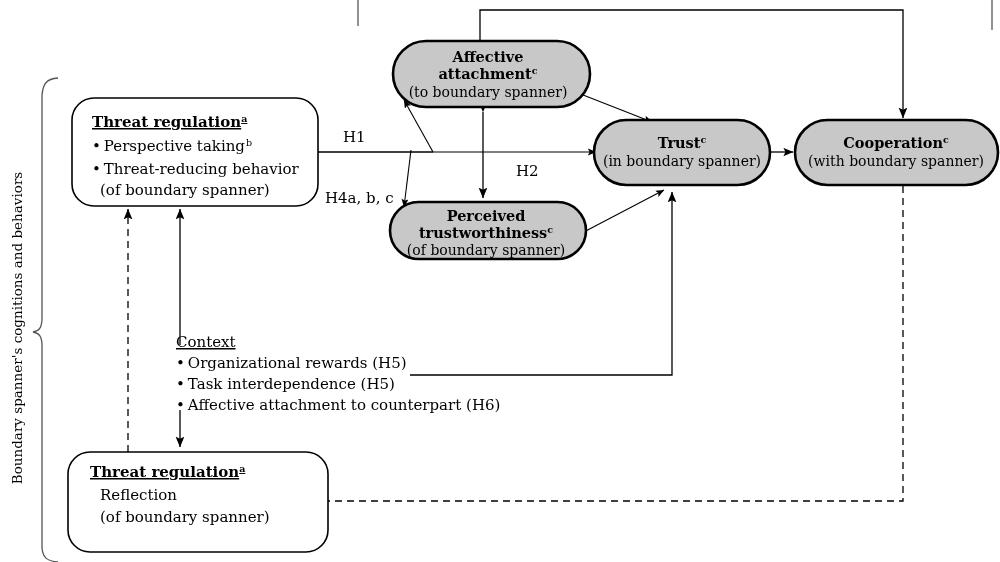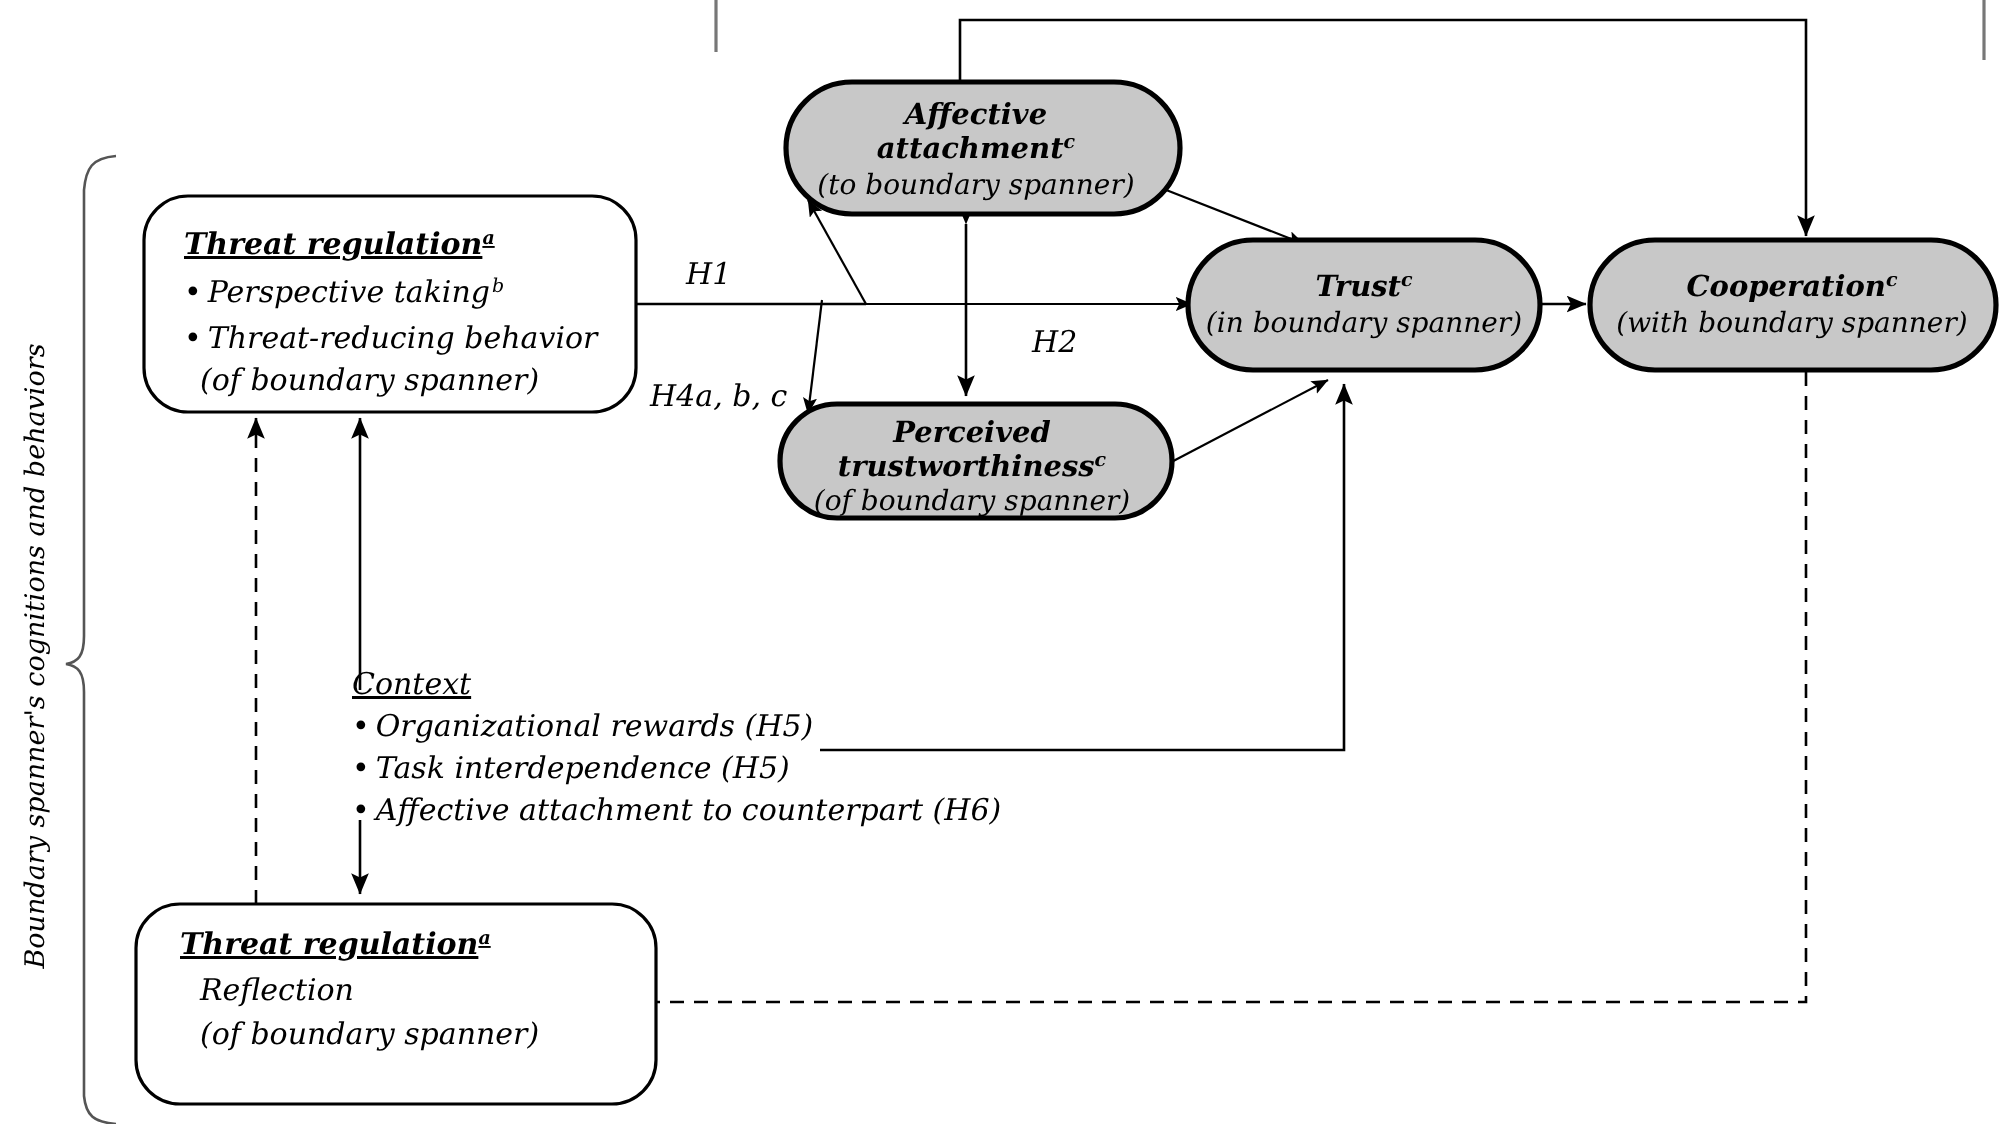--- a/index.html
+++ b/index.html
@@ -1,18 +1,18 @@
 <!DOCTYPE html>
 <html><head>
 <meta charset="utf-8">
 <style>
   html,body{margin:0;padding:0;background:#ffffff;}
   body{width:1000px;height:562px;overflow:hidden;
        font-family:"DejaVu Serif","Liberation Serif",serif;color:#000;}
-  #stage{position:relative;width:1000px;height:562px;font-style:italic;}
+  #stage{position:relative;width:1000px;height:562px;}
   svg#diagram{position:absolute;left:0;top:0;width:1000px;height:562px;}
 
   .node-label{font-family:"DejaVu Serif","Liberation Serif",serif;
               text-anchor:middle;fill:#000;}
   .node-title{font-weight:bold;font-size:14.5px;}
   .node-sub{font-size:14px;}
   .sup{font-size:9.5px;baseline-shift:super;}
 
   .boxtitle{font-weight:bold;font-size:15px;text-decoration:underline;}
   .boxline{font-size:15px;}

